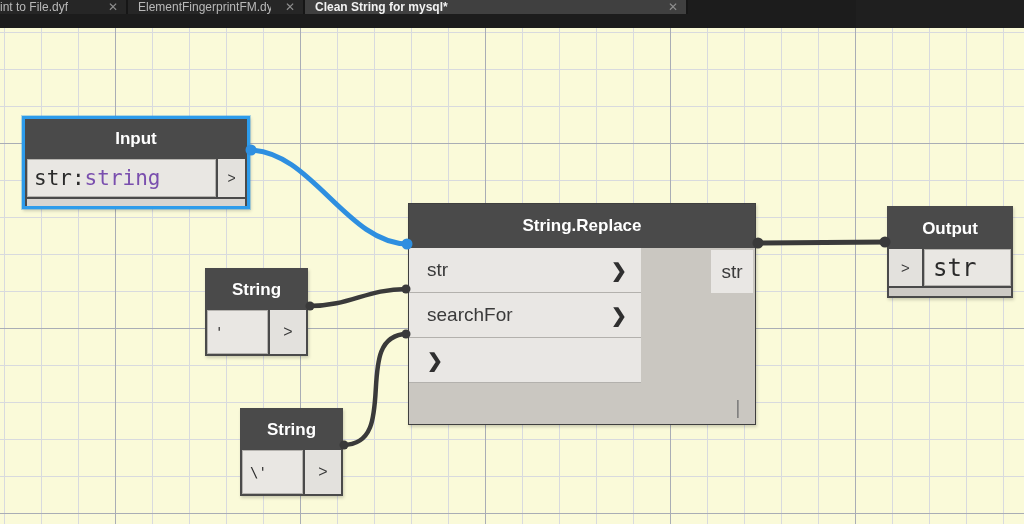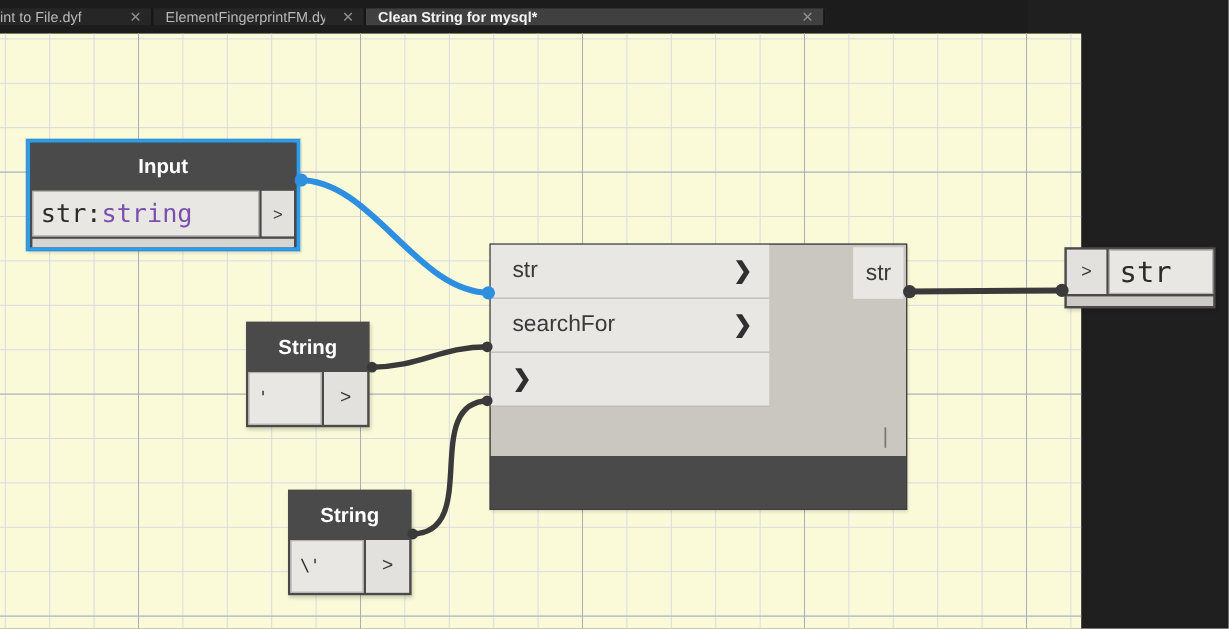--- a/index.html
+++ b/index.html
@@ -3,32 +3,32 @@
 <meta charset="utf-8">
 <style>
   * { margin:0; padding:0; box-sizing:border-box; }
   html,body { width:1024px; height:524px; overflow:hidden;
     font-family:"Liberation Sans", sans-serif; }
 
   .stage { position:relative; width:1024px; height:524px; background:#1f1f1f; }
 
   
   .tabbar { position:absolute; left:0; top:0; width:856px; height:28px;
-    background:#1c1c1c; display:flex; align-items:center; }
+    background:#1c1c1c; display:flex; align-items:flex-start; }
   .tab { display:flex; align-items:center; justify-content:space-between;
     background:#262626; color:#b9b9b9; font-size:12px;
     border-right:2px solid #161616; padding:0 8px 0 10px; overflow:hidden; white-space:nowrap; }
   .tab.first { width:128px; padding-left:0; }
   .tab.t2 { width:177px; }
   .tab.active { background:#404040; color:#f2f2f2; font-weight:bold; width:383px; }
   .tab .x { color:#8f8f8f; font-size:12px; font-weight:normal; margin-left:14px; cursor:pointer; }
   .tab .lbl { overflow:hidden; text-overflow:clip; }
 
   
-  .canvas { position:absolute; left:0; top:28px; width:901px; height:496px;
+  .canvas { position:absolute; left:0; top:28px; width:1024px; height:496px;
     background-color:#fafad9;
     background-image:
       linear-gradient(to right,  #a9adb5 1px, transparent 1px),
       linear-gradient(to bottom, #a9adb5 1px, transparent 1px),
       linear-gradient(to right,  #d8dade 1px, transparent 1px),
       linear-gradient(to bottom, #d8dade 1px, transparent 1px);
     background-size:185px 185px, 185px 185px, 37px 37px, 37px 37px;
     background-position:115px 115px, 115px 115px, 4px 4px, 4px 4px; }
 
   
@@ -135,40 +135,42 @@
 
     <div class="dnode node-string" style="left:240px; top:380px;">
       <div class="hdr">String</div>
       <div class="boxrow">
         <div class="val lightbox">\'</div>
         <div class="portbox">&gt;</div>
       </div>
     </div>
 
     <div class="dnode node-replace">
+      <div class="hdr">String.Replace</div>
       <div class="content">
         <div class="inrows">
           <div class="prow">
             <span>str</span>
             <span class="chev">❯</span>
           </div>
           <div class="prow">
             <span>searchFor</span>
             <span class="chev">❯</span>
           </div>
           <div class="prow">
             <span class="chev">❯</span>
           </div>
         </div>
         <div class="outbox">str</div>
         <div class="lacing">|</div>
       </div>
     </div>
 
     <div class="dnode node-output">
+      <div class="hdr">Output</div>
       <div class="boxrow">
         <div class="portbox">&gt;</div>
         <div class="val lightbox">str</div>
       </div>
       <div class="strip"></div>
     </div>
 
   </div>
 
   <svg class="wires" viewBox="0 0 1024 524">

